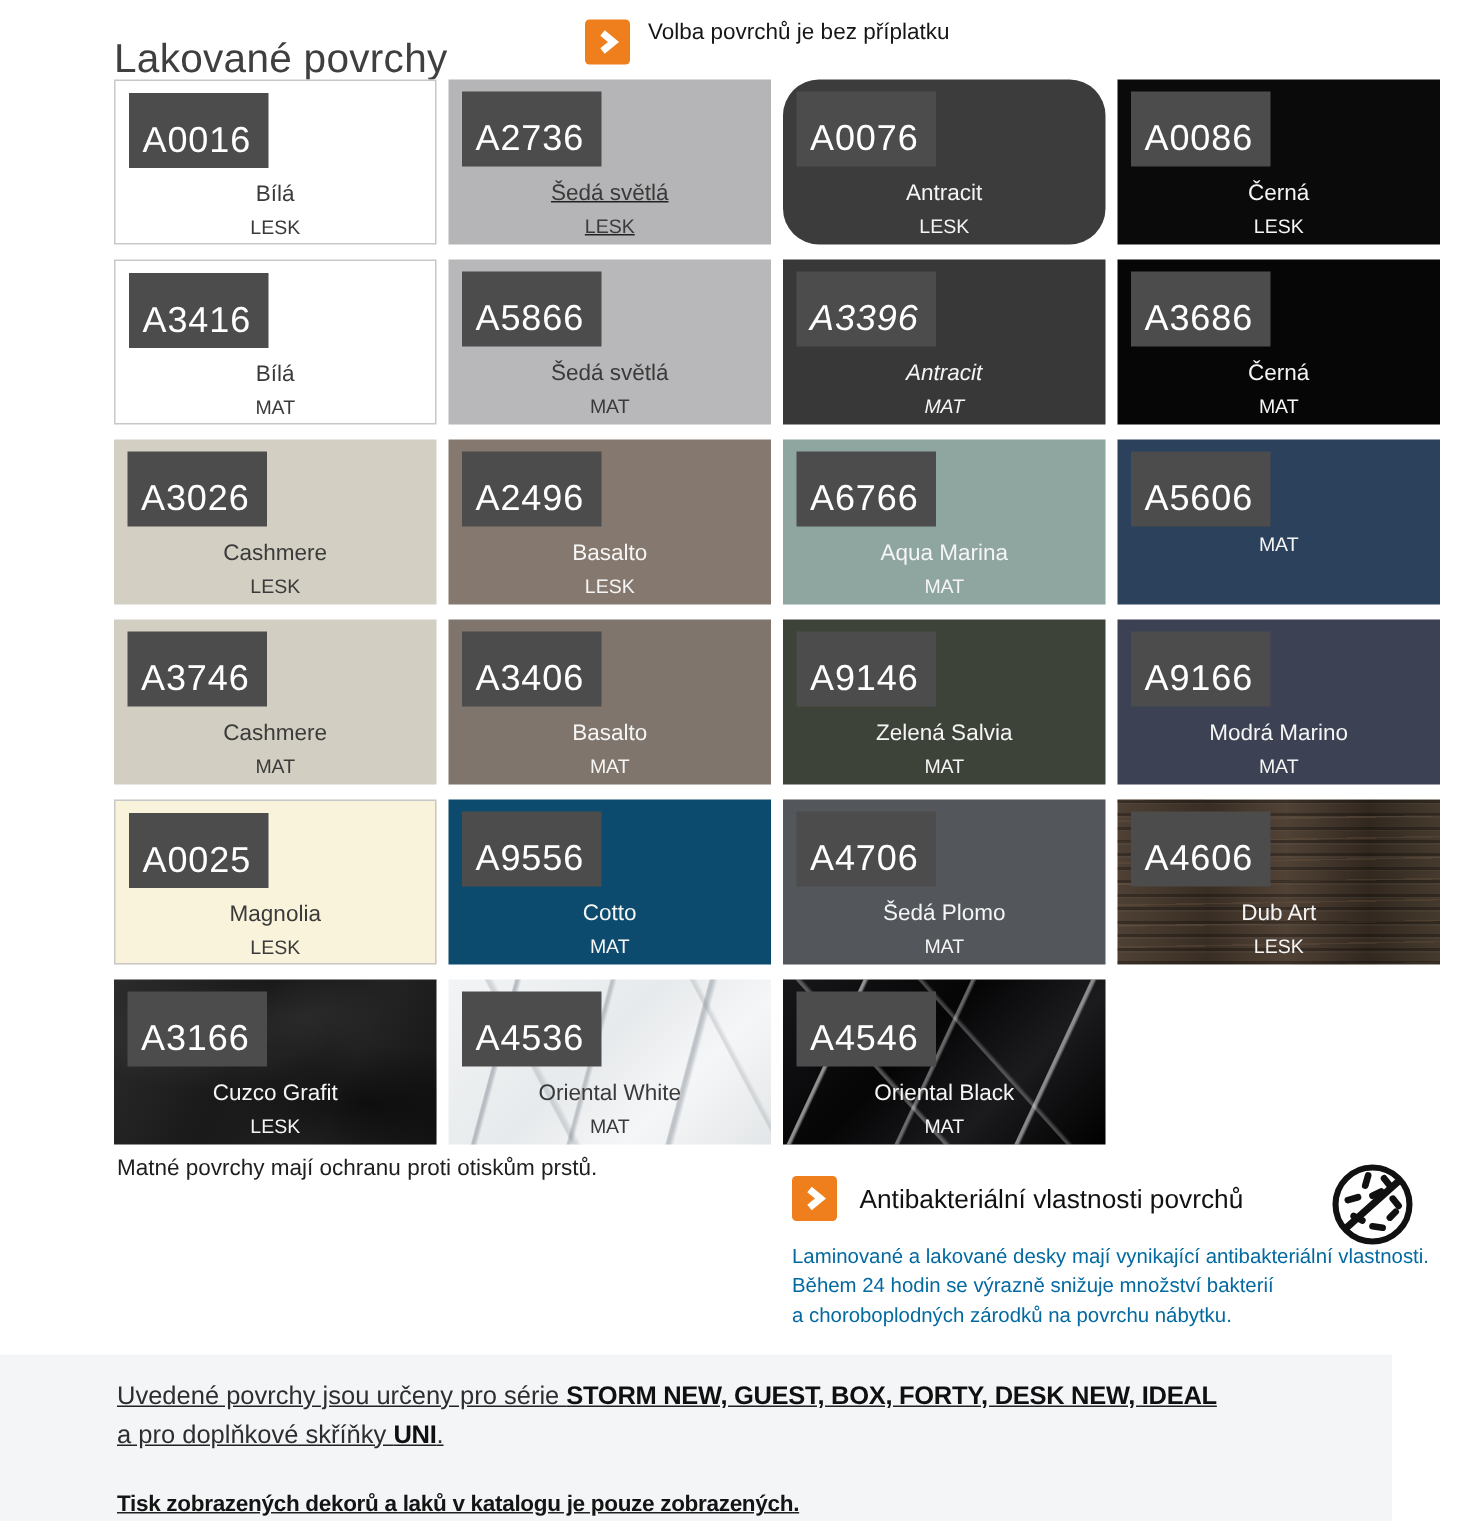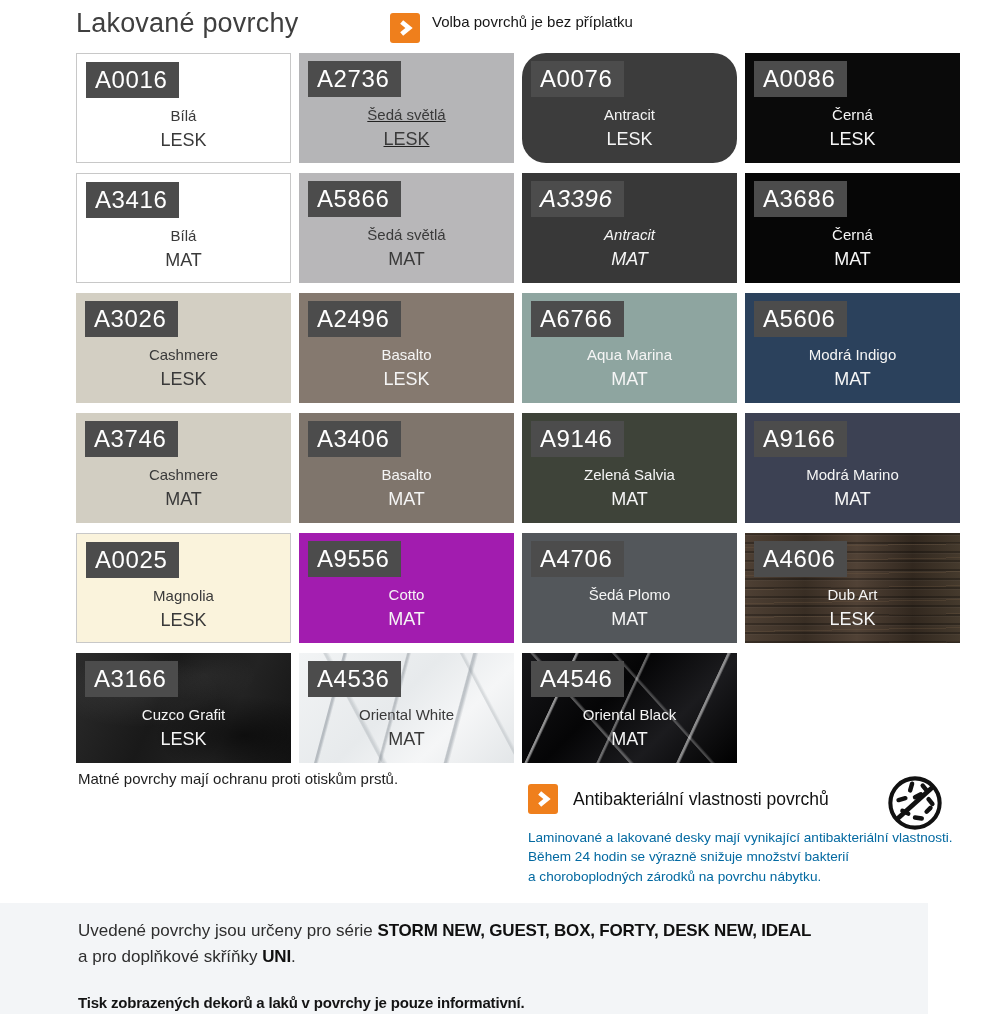--- a/index.html
+++ b/index.html
@@ -1,31 +1,31 @@
 <!DOCTYPE html>
 <html style="--accent: #ef7f1c; --badge: #4c4c4c; --footerbg: #f3f5f7;"><head>
 <meta charset="utf-8">
 <style>
   html,body{margin:0;padding:0;background:#ffffff;}
   body{font-family:"Liberation Sans","DejaVu Sans",sans-serif;color:#222;}
   .page{position:relative;width:988px;height:1020px;background:#fff;overflow:hidden;}
 
   
-  .page-title{position:absolute;left:76px;top:8px;margin:0;font-size:27px;font-weight:300;color:#3f3f3f;letter-spacing:0.2px;}
+  .page-title{position:absolute;left:76px;top:24px;margin:0;font-size:27px;font-weight:300;color:#3f3f3f;letter-spacing:0.2px;}
   .free-note{position:absolute;left:390px;top:13px;display:flex;gap:12px;}
   .chev-box{width:30px;height:30px;border-radius:3px;background:var(--accent,#ef7f1c);display:inline-flex;align-items:center;justify-content:center;flex:0 0 auto;}
   .free-note-label{font-size:15px;color:#161616;font-weight:400;}
 
   
   .grid{position:absolute;left:76px;top:53px;width:886px;display:grid;grid-template-columns:repeat(4,215px);grid-auto-rows:110px;column-gap:8px;row-gap:10px;}
   .cell{position:relative;box-sizing:border-box;padding-top:8px;}
   .cell.bordered{border:1px solid #c8c8c8;}
-  .badge{display:inline-block;margin-left:9px;padding:4px 12px 4px 9px;background:var(--badge,#4c4c4c);color:#fff;font-size:24px;letter-spacing:0.6px;font-weight:400;}
+  .badge{display:inline-block;margin-left:9px;padding:18px 12px 4px 9px;background:var(--badge,#4c4c4c);color:#fff;font-size:24px;letter-spacing:0.6px;font-weight:400;}
   .nm{margin-top:9px;text-align:center;font-size:15px;line-height:1.25;}
-  .fin{margin-top:4px;text-align:center;font-size:18px;}
+  .fin{margin-top:4px;text-align:center;font-size:13px;}
   .txt-dark .nm,.txt-dark .fin{color:#3a3a3a;}
   .txt-light .nm,.txt-light .fin{color:#f5f5f5;}
 
   
   .tx-wood-dark{background:
     repeating-linear-gradient(180deg, rgba(0,0,0,0.28) 0 2px, rgba(255,255,255,0.03) 2px 3px, transparent 3px 9px),
     repeating-linear-gradient(179deg, rgba(120,95,70,0.25) 0 1px, transparent 1px 14px),
     linear-gradient(90deg,#4e4034,#392e24 28%,#514236 52%,#32281f 78%,#453a2d);}
   .tx-graphite{background:
     radial-gradient(ellipse 60% 50% at 28% 35%, rgba(255,255,255,0.07), transparent 65%),
@@ -43,21 +43,21 @@
 
   
   .matte-note{position:absolute;left:78px;top:770px;margin:0;font-size:15px;color:#1e1e1e;}
   .anti{position:absolute;left:528px;top:784px;width:434px;}
   .anti-head{display:flex;align-items:center;gap:15px;}
   .anti-heading{margin:0;font-size:17.5px;font-weight:400;color:#111;}
   .no-bact{position:absolute;right:18px;top:-10px;}
   .anti-text{margin:14px 0 0 0;font-size:13.6px;line-height:1.42;color:#0369a1;}
 
   
-  .footer{position:absolute;left:0;top:903px;width:928px;height:111px;background:var(--footerbg,#f3f5f7);box-sizing:border-box;padding:15px 0 0 78px;}
+  .footer{position:absolute;left:0;top:903px;width:928px;height:111px;background:var(--footerbg,#f3f5f7);box-sizing:border-box;padding:15px 0 0 78px;text-decoration:underline;}
   .f-line{margin:0;font-size:17px;line-height:1.5;color:#2e2e2e;font-weight:400;}
   .f-line b{color:#101010;font-weight:700;letter-spacing:-0.2px;}
   .f-disclaimer{margin:25px 0 0 0;font-size:15px;font-weight:700;color:#141414;letter-spacing:-0.2px;}
 </style>
 </head>
 <body>
 
 <div class="page">
 
   <h1 class="page-title">Lakované povrchy</h1>
@@ -133,21 +133,20 @@
     </div>
 
     <div class="cell txt-light" style="background: rgb(142, 165, 160);">
       <div class="badge">A6766</div>
       <div class="nm">Aqua Marina</div>
       <div class="fin">MAT</div>
     </div>
 
     <div class="cell txt-light" style="background: rgb(43, 65, 92);">
       <div class="badge">A5606</div>
-      <div class="nm">Modrá Indigo</div>
       <div class="fin">MAT</div>
     </div>
 
     <div class="cell txt-dark" style="background: rgb(210, 206, 194);">
       <div class="badge">A3746</div>
       <div class="nm">Cashmere</div>
       <div class="fin">MAT</div>
     </div>
 
     <div class="cell txt-light" style="background: rgb(127, 117, 108);">
@@ -167,21 +166,21 @@
       <div class="nm">Modrá Marino</div>
       <div class="fin">MAT</div>
     </div>
 
     <div class="cell bordered txt-dark" style="background: rgb(250, 243, 220);">
       <div class="badge">A0025</div>
       <div class="nm">Magnolia</div>
       <div class="fin">LESK</div>
     </div>
 
-    <div class="cell txt-light" style="background: #a21caf;">
+    <div class="cell txt-light" style="background: #0c4a6e;">
       <div class="badge">A9556</div>
       <div class="nm">Cotto</div>
       <div class="fin">MAT</div>
     </div>
 
     <div class="cell txt-light" style="background: rgb(83, 87, 91);">
       <div class="badge">A4706</div>
       <div class="nm">Šedá Plomo</div>
       <div class="fin">MAT</div>
     </div>
@@ -241,16 +240,16 @@
       <span>Během 24 hodin se výrazně snižuje množství bakterií</span><br>
       <span>a choroboplodných zárodků na povrchu nábytku.</span>
     </p>
   </div>
 
   <div class="footer">
     <p class="f-line">
       <span>Uvedené povrchy jsou určeny pro série </span><b>STORM NEW, GUEST, BOX, FORTY, DESK NEW, IDEAL</b><br>
       <span>a pro doplňkové skříňky </span><b>UNI</b><span>.</span>
     </p>
-    <p class="f-disclaimer">Tisk zobrazených dekorů a laků v povrchy je pouze informativní.</p>
+    <p class="f-disclaimer">Tisk zobrazených dekorů a laků v katalogu je pouze zobrazených.</p>
   </div>
 
 </div>
 
 </body></html>

